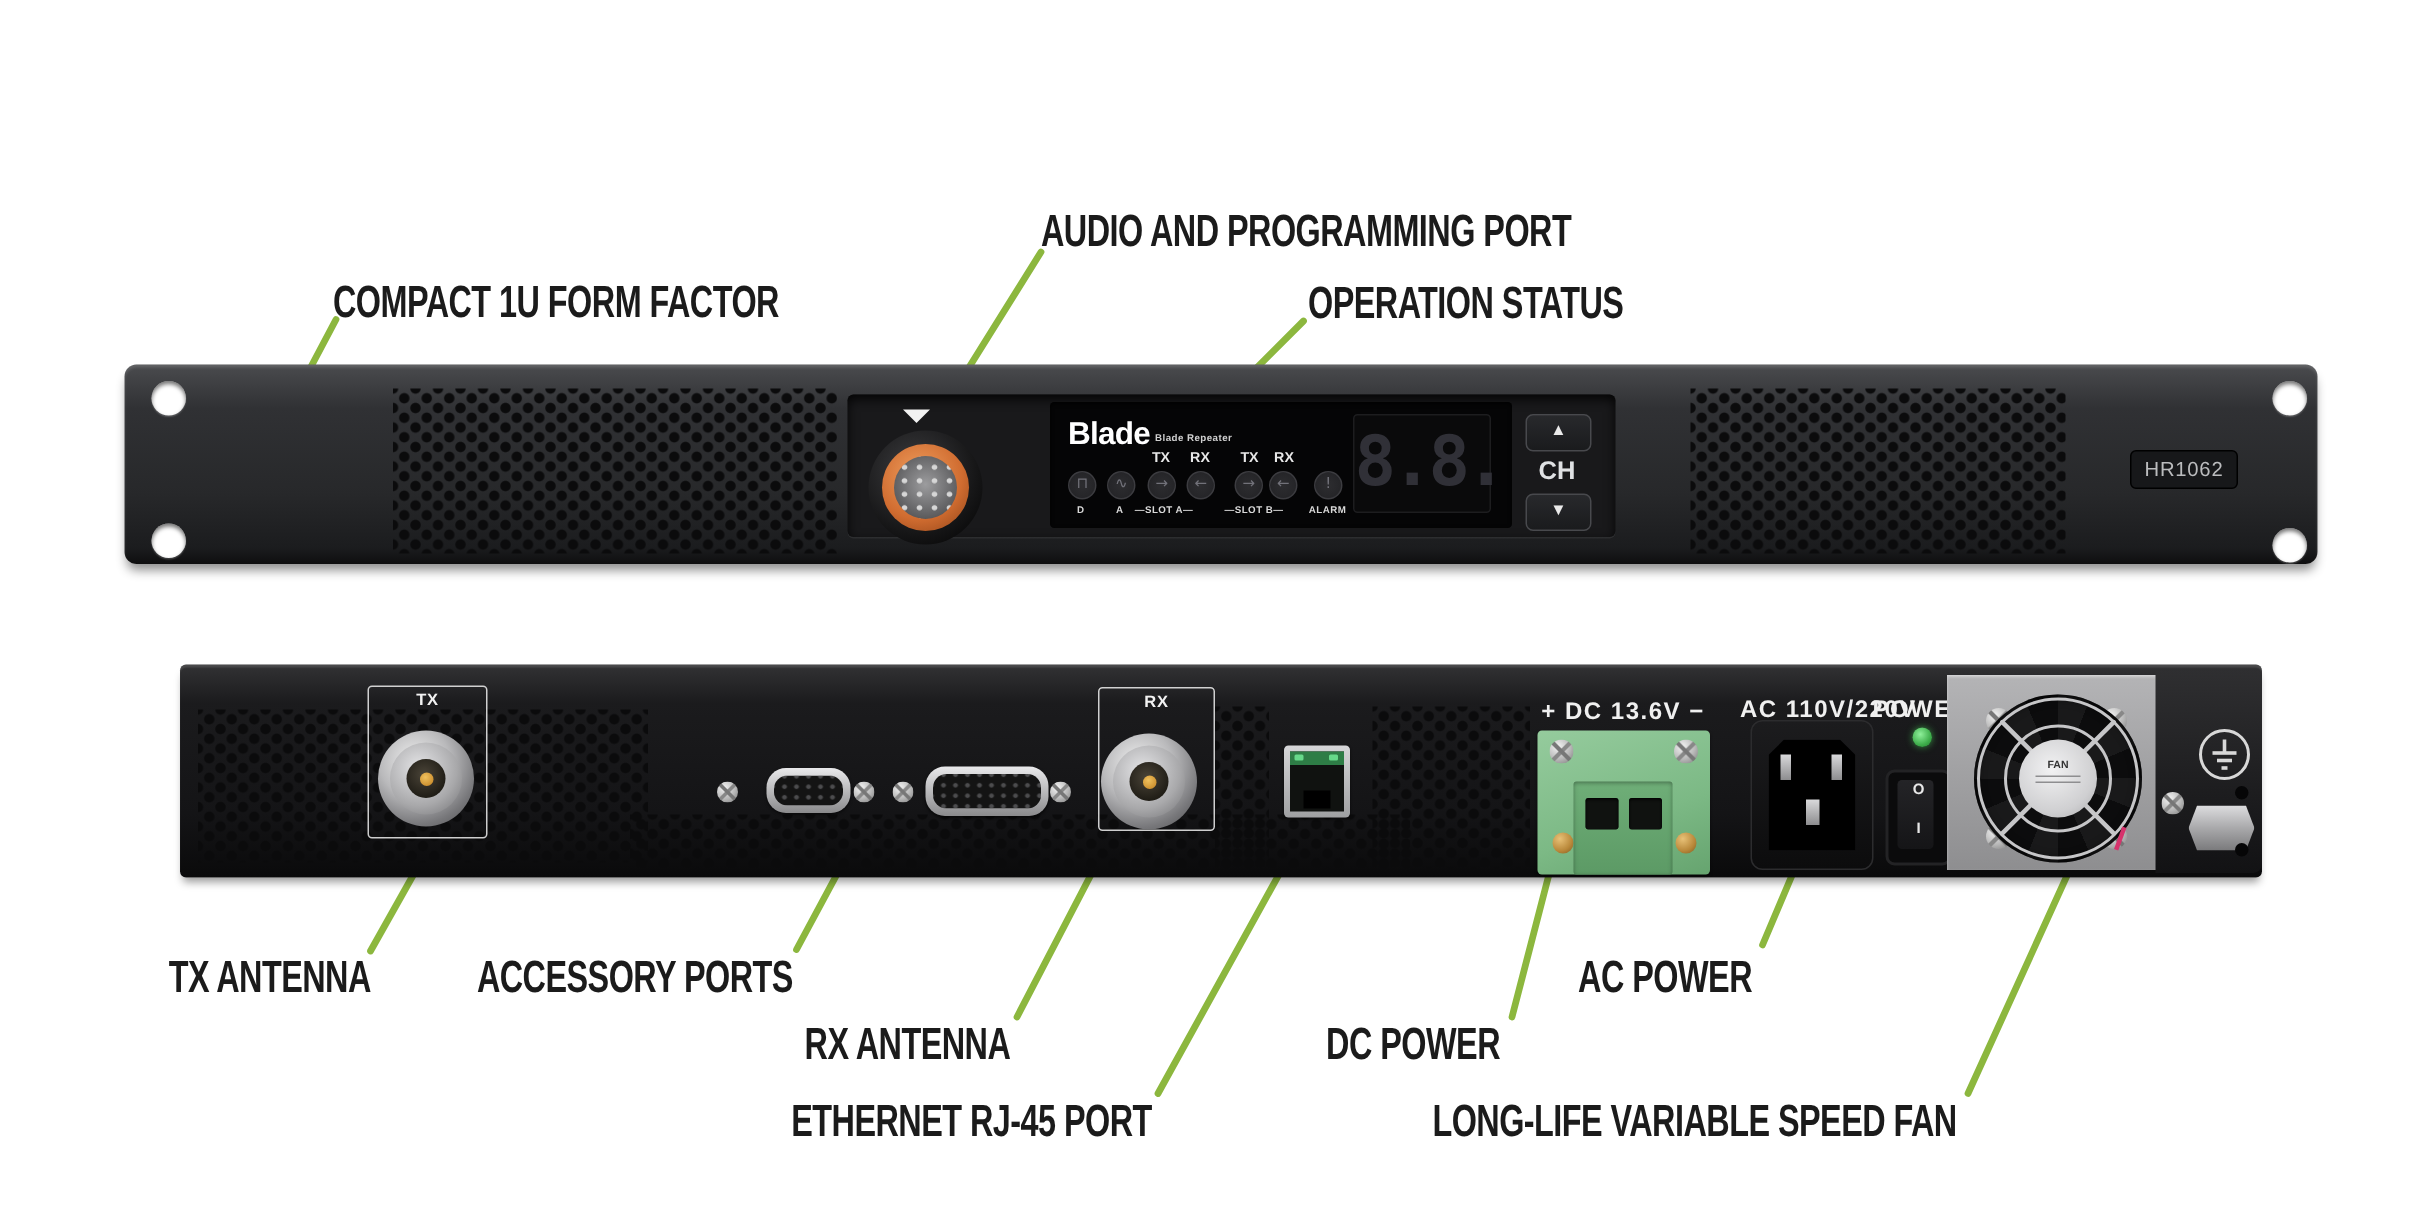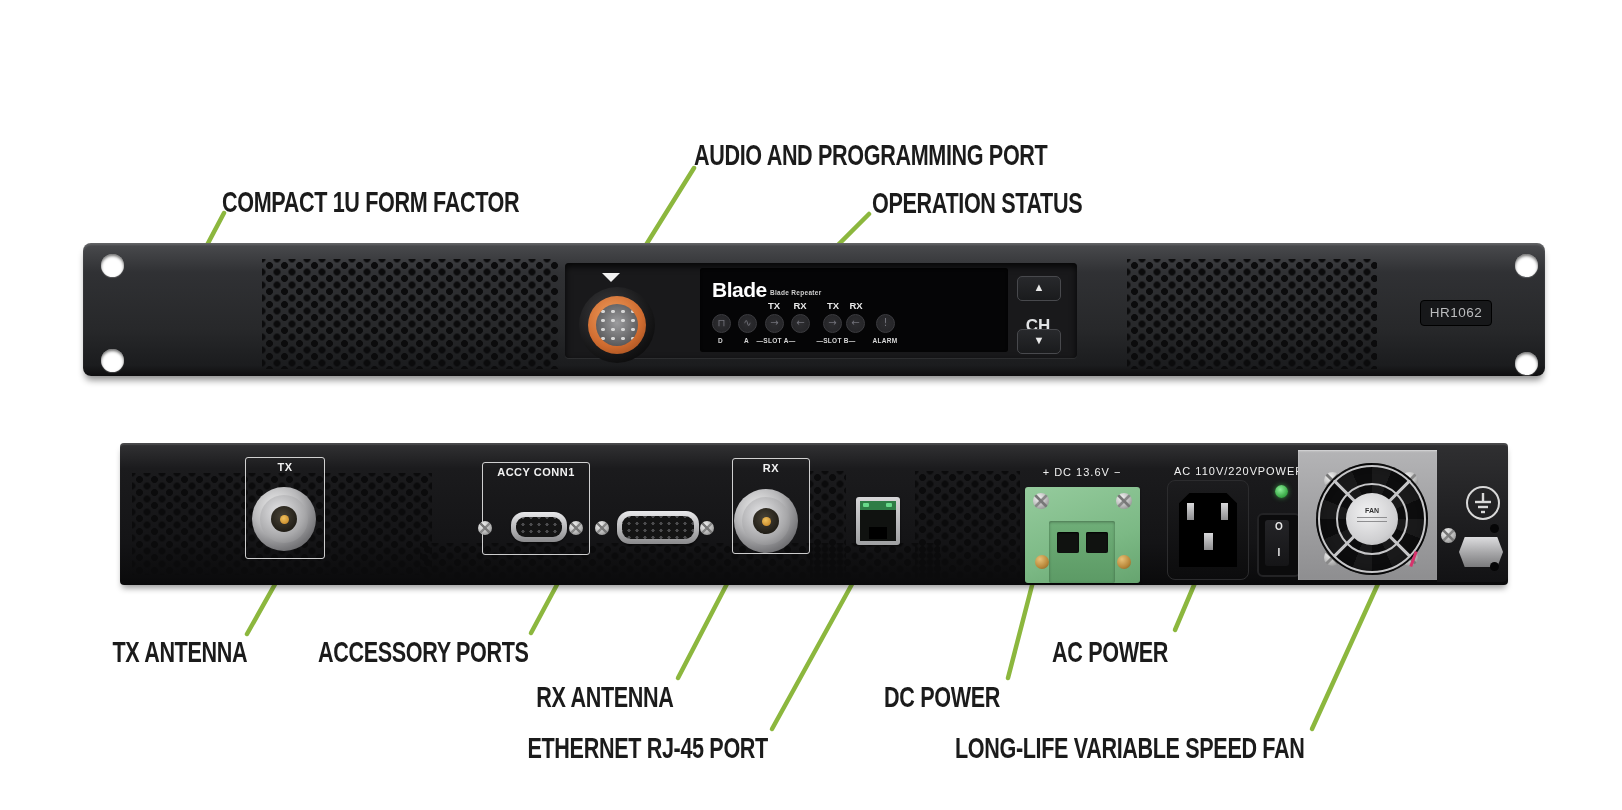--- a/index.html
+++ b/index.html
@@ -57,21 +57,21 @@
     color:#72727a;font-size:10px;line-height:16px;text-align:center;font-family:"DejaVu Sans",sans-serif;}
   .ind-bot{position:absolute;top:69px;text-align:center;font-size:6.5px;font-weight:bold;color:#d8d8d8;letter-spacing:0.3px;}
   #seven-seg{position:absolute;left:202px;top:8px;width:90px;height:64px;border-radius:3px;
     background:#0a0a0b;border:1px solid #1d1d1f;color:#303037;
     font-family:"DejaVu Sans Mono",monospace;font-weight:bold;font-size:46px;line-height:60px;
     text-align:center;letter-spacing:-3px;}
   .ch-btn{position:absolute;left:452px;width:42px;height:23px;border-radius:5px;
     background:linear-gradient(#28292c,#1a1b1d);border:1px solid #48494d;
     color:#eaeaea;font-size:11px;text-align:center;line-height:21px;}
   #ch-label{position:absolute;left:452px;top:41px;width:42px;text-align:center;
-    font-size:17px;font-weight:bold;color:#e0e2e4;margin-top:12px;}
+    font-size:17px;font-weight:bold;color:#e0e2e4;}
   #model-badge{position:absolute;left:1337px;top:57px;width:70px;height:24px;border-radius:4px;
     background:#17181a;border:1px solid #000;color:#bbbcbe;font-size:13.5px;
     text-align:center;line-height:24px;letter-spacing:0.5px;}
 
   
   #rear-panel{position:absolute;left:120px;top:443px;width:1388px;height:142px;border-radius:4px;
     background:linear-gradient(180deg,#323234,#1b1b1d 18%,#141416 70%,#0a0a0b);
     box-shadow:0 5px 6px -2px rgba(0,0,0,0.4), inset 0 2px 1px rgba(255,255,255,0.12);}
   .port-box{position:absolute;border:1.5px solid rgba(240,240,240,0.85);border-radius:3px;}
   .port-label{position:absolute;top:3px;left:0;width:100%;text-align:center;
@@ -97,21 +97,21 @@
   #rj45 .led1,#rj45 .led2{position:absolute;top:6px;width:6px;height:4px;background:#67d98a;border-radius:1px;}
   #rj45 .led1{left:7px;} #rj45 .led2{left:30px;}
   #rj45 .slot{position:absolute;left:13px;top:30px;width:18px;height:12px;background:#000;}
 
   #dc-block{position:absolute;left:905px;top:44px;width:115px;height:96px;border-radius:3px;
     background:linear-gradient(160deg,#95cb9d,#7cb985 60%,#66a46f);box-shadow:0 1px 2px rgba(0,0,0,0.5);}
   #dc-block .sub{position:absolute;left:24px;top:34px;width:66px;height:62px;border-radius:2px;
     background:linear-gradient(#6fae78,#5c9a65);box-shadow:inset 0 1px 3px rgba(0,0,0,0.35);}
   .dc-socket{position:absolute;top:11px;width:22px;height:21px;background:#101210;border-radius:2px;
     box-shadow:inset 0 1px 2px #000;}
-  .panel-label{position:absolute;font-size:11px;font-weight:normal;color:#f0f0f0;
+  .panel-label{position:absolute;font-size:16px;font-weight:bold;color:#f0f0f0;
     letter-spacing:1px;text-align:center;white-space:nowrap;}
 
   #ac-inlet{position:absolute;left:1047px;top:37px;width:80px;height:98px;border-radius:8px;
     background:linear-gradient(#1c1c1e,#0c0c0d);border:1px solid #2c2c2e;}
   #ac-inlet .cavity{position:absolute;left:11px;top:12px;width:58px;height:74px;background:#000;
     clip-path:polygon(0 14%,18% 0,82% 0,100% 14%,100% 100%,0 100%);}
   #ac-inlet .pin{position:absolute;width:7px;height:17px;background:linear-gradient(#d9d9db,#8d8d8f);}
 
   #power-switch{position:absolute;left:1137px;top:70px;width:40px;height:60px;border-radius:6px;
     background:#0b0b0c;border:2px solid #232325;}
@@ -218,20 +218,21 @@
         <div class="ind-icon" style="left:123px;">→</div>
         <div class="ind-icon" style="left:146px;">←</div>
         <div class="ind-icon" style="left:176px;">!</div>
 
         <div class="ind-bot" style="left:12px;width:17px;">D</div>
         <div class="ind-bot" style="left:38px;width:17px;">A</div>
         <div class="ind-bot" style="left:56px;width:40px;">—SLOT A—</div>
         <div class="ind-bot" style="left:116px;width:40px;">—SLOT B—</div>
         <div class="ind-bot" style="left:168px;width:34px;">ALARM</div>
 
+        <div id="seven-seg">8.8.</div>
       </div>
 
       <div class="ch-btn" style="top:13px;">▲</div>
       <div id="ch-label">CH</div>
       <div class="ch-btn" style="top:66px;">▼</div>
     </div>
 
     <div id="model-badge">HR1062</div>
   </div>
 
@@ -243,23 +244,20 @@
 
     <div class="port-box" style="left:125px;top:14px;width:78px;height:100px;">
       <div class="port-label">TX</div>
     </div>
     <div class="ncon" style="left:132px;top:44px;width:64px;height:64px;">
       <div class="mid"></div>
       <div class="hole"></div>
       <div class="pin"></div>
     </div>
 
-    <div class="port-box" style="left:362px;top:19px;width:106px;height:91px;">
-      <div class="port-label">ACCY CONN1</div>
-    </div>
     <div class="dsub" style="left:391px;top:69px;width:56px;height:30px;">
       <div class="inner"></div>
     </div>
     <div class="screw" style="left:358px;top:78px;width:14px;height:14px;"></div>
     <div class="screw" style="left:449px;top:78px;width:14px;height:14px;"></div>
 
     <div class="dsub" style="left:497px;top:68px;width:82px;height:33px;">
       <div class="inner"></div>
     </div>
     <div class="screw" style="left:475px;top:78px;width:14px;height:14px;"></div>

